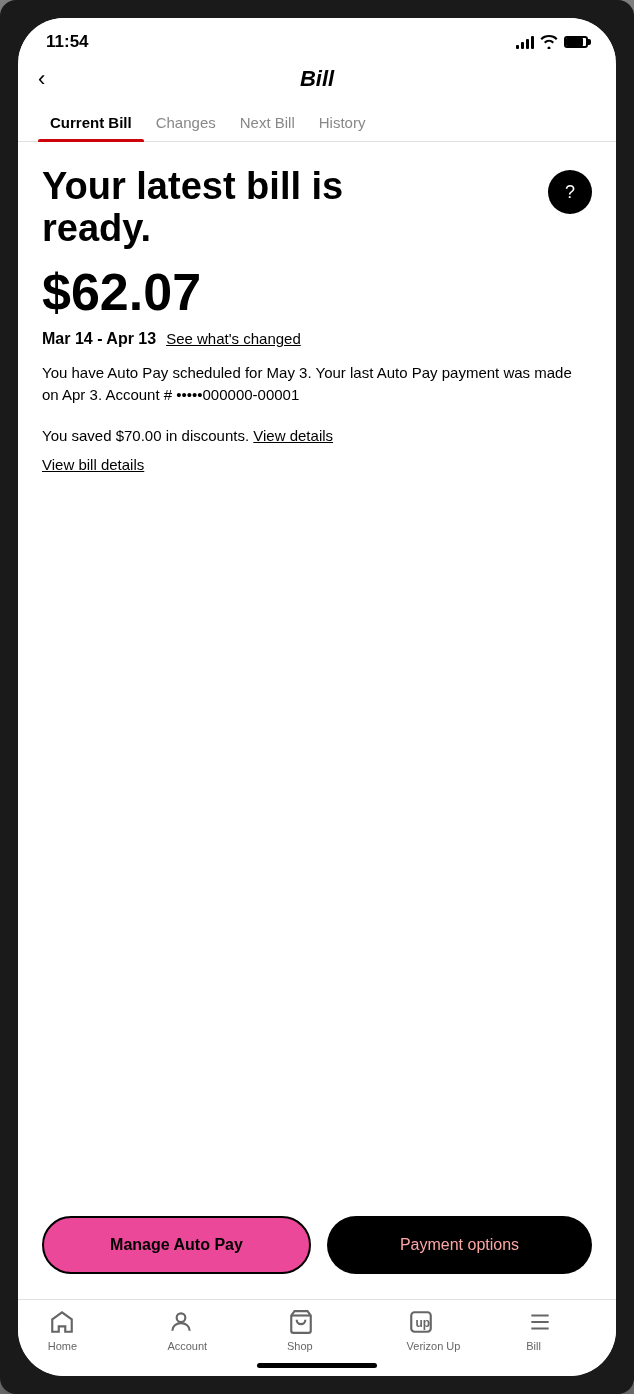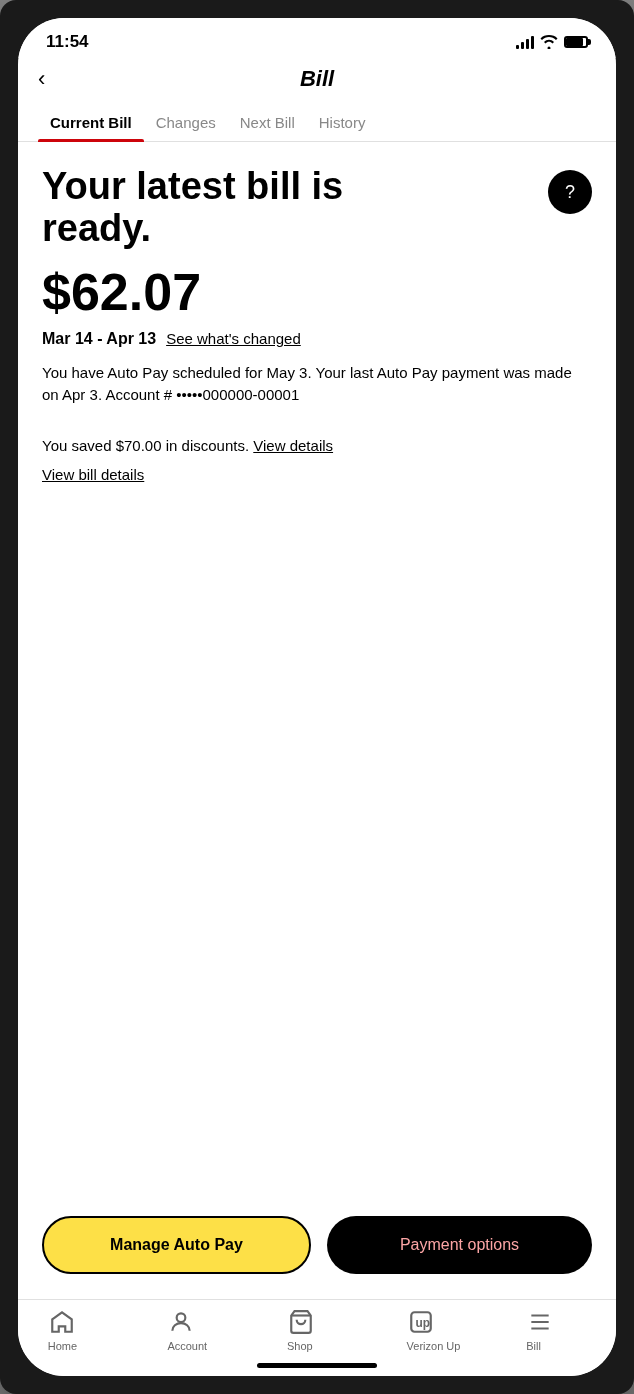--- a/index.html
+++ b/index.html
@@ -225,21 +225,21 @@
       font-size: 15px;
       color: #000;
       text-decoration: underline;
       cursor: pointer;
     }
 
     .auto-pay-text {
       font-size: 15px;
       color: #000;
       line-height: 1.5;
-      margin-bottom: 30px;
+      margin-bottom: 20px;
     }
 
     .savings-text {
       font-size: 15px;
       color: #000;
       margin-bottom: 12px;
     }
 
     .savings-link {
       text-decoration: underline;
@@ -267,21 +267,21 @@
       background: #fff;
       padding-top: 12px;
       padding-bottom: 12px;
     }
 
     .btn-outline {
       flex: 1;
       padding: 18px 12px;
       border: 2px solid #000;
       border-radius: 50px;
-      background: #fde047;
+      background: #ec4899;
       font-size: 16px;
       font-weight: 700;
       color: #000;
       cursor: pointer;
       text-align: center;
     }
 
     .btn-filled {
       flex: 1;
       padding: 18px 12px;

